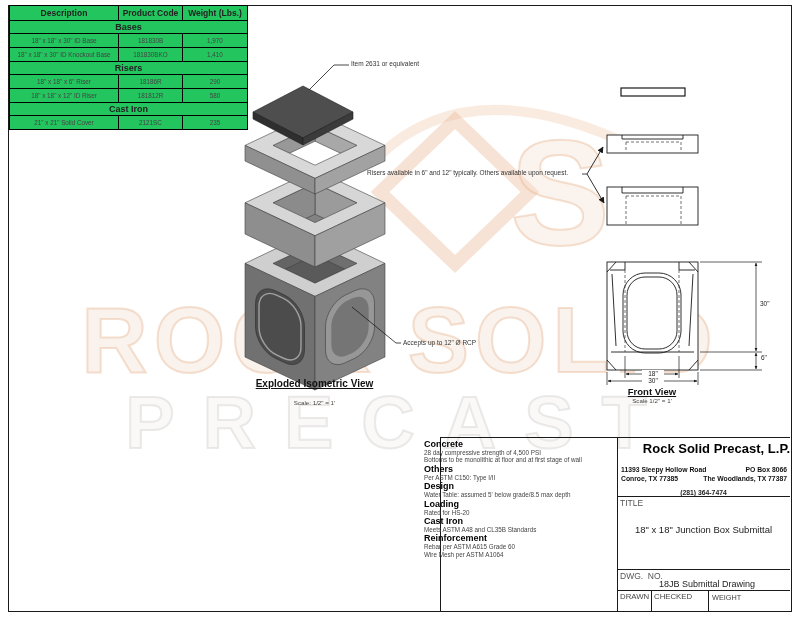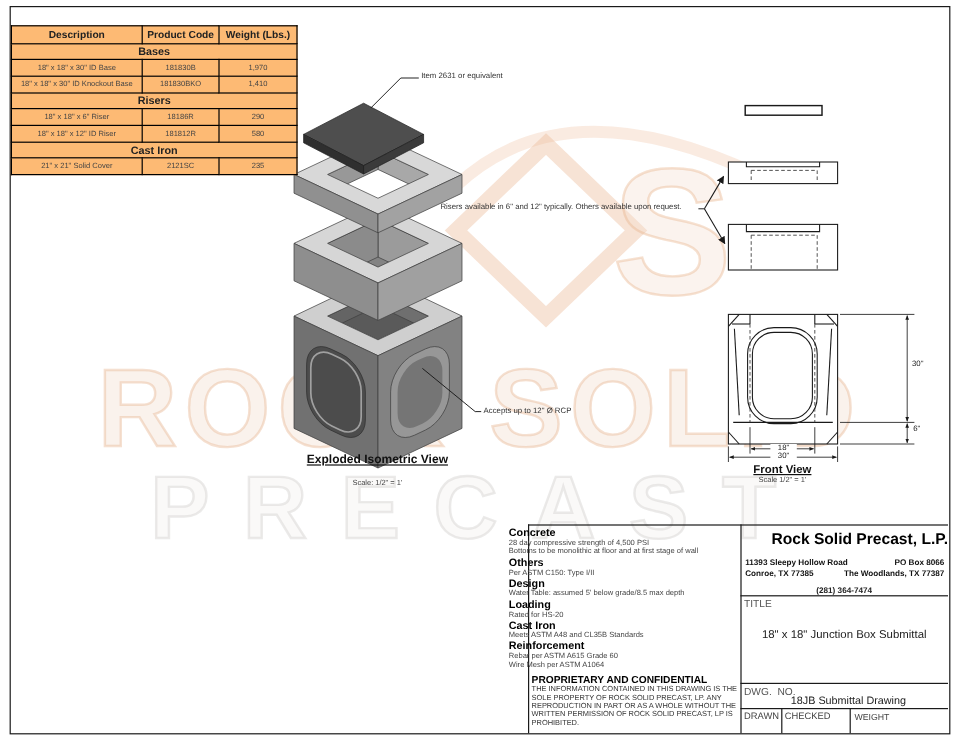--- a/index.html
+++ b/index.html
@@ -2,21 +2,21 @@
 <html><head>
 <meta charset="utf-8">
 <style>
   html,body{margin:0;padding:0;background:#fff;}
   .sheet{position:relative;width:800px;height:618px;background:#fff;overflow:hidden;
          font-family:"Liberation Sans",sans-serif;color:#222;}
   .abs{position:absolute;}
   .sheet-border{position:absolute;left:8px;top:5px;width:782px;height:605px;border:1px solid #1a1a1a;}
   .hline,.vline{position:absolute;background:#1a1a1a;}
   
-  .parts{position:absolute;left:9px;top:21px;border-collapse:collapse;table-layout:fixed;width:238px;background:#fdba74;}
+  .parts{position:absolute;left:9px;top:5px;border-collapse:collapse;table-layout:fixed;width:238px;background:#22c55e;}
   .parts td,.parts th{border:1px solid #000;text-align:center;vertical-align:middle;padding:0;overflow:hidden;}
   .parts th{font-size:8.5px;height:14px;}
   .parts td.sec{font-weight:bold;font-size:9px;height:12px;}
   .parts td.cell{font-size:6.3px;color:#444;height:13px;}
   
   .note{position:absolute;font-size:6.5px;color:#333;white-space:nowrap;}
   .dimlab{position:absolute;font-size:6.5px;color:#222;white-space:nowrap;}
   .dim-onln{background:#fff;padding:0 2px;text-align:center;}
   .viewtitle{position:absolute;font-weight:bold;font-size:10px;text-align:center;text-decoration:underline;color:#111;white-space:nowrap;}
   .viewscale{position:absolute;font-size:6.2px;color:#444;text-align:center;white-space:nowrap;}
@@ -248,24 +248,20 @@
     <p>Water Table: assumed 5' below grade/8.5 max depth</p>
     <h4>Loading</h4>
     <p>Rated for HS-20</p>
     <h4>Cast Iron</h4>
     <p>Meets ASTM A48 and CL35B Standards</p>
     <h4>Reinforcement</h4>
     <p>Rebar per ASTM A615 Grade 60</p>
     <p>Wire Mesh per ASTM A1064</p>
   </div>
 
-  <div class="prop">
-    <h4>PROPRIETARY AND CONFIDENTIAL</h4>
-    <p>THE INFORMATION CONTAINED IN THIS DRAWING IS THE SOLE PROPERTY OF ROCK SOLID PRECAST, LP.  ANY REPRODUCTION IN PART OR AS A WHOLE WITHOUT THE WRITTEN PERMISSION OF ROCK SOLID PRECAST, LP IS PROHIBITED.</p>
-  </div>
 
   <div class="company">Rock Solid Precast, L.P.</div>
   <div class="addr">
     <div style="position:absolute;left:0;top:0;">11393 Sleepy Hollow Road</div>
     <div style="position:absolute;left:0;top:9px;">Conroe, TX 77385</div>
     <div class="r" style="position:absolute;right:0;top:0;">PO Box 8066</div>
     <div class="r" style="position:absolute;right:0;top:9px;">The Woodlands, TX 77387</div>
   </div>
   <div class="phone">(281) 364-7474</div>
   <div class="lbl" style="left:620px;top:498px;">TITLE</div>

